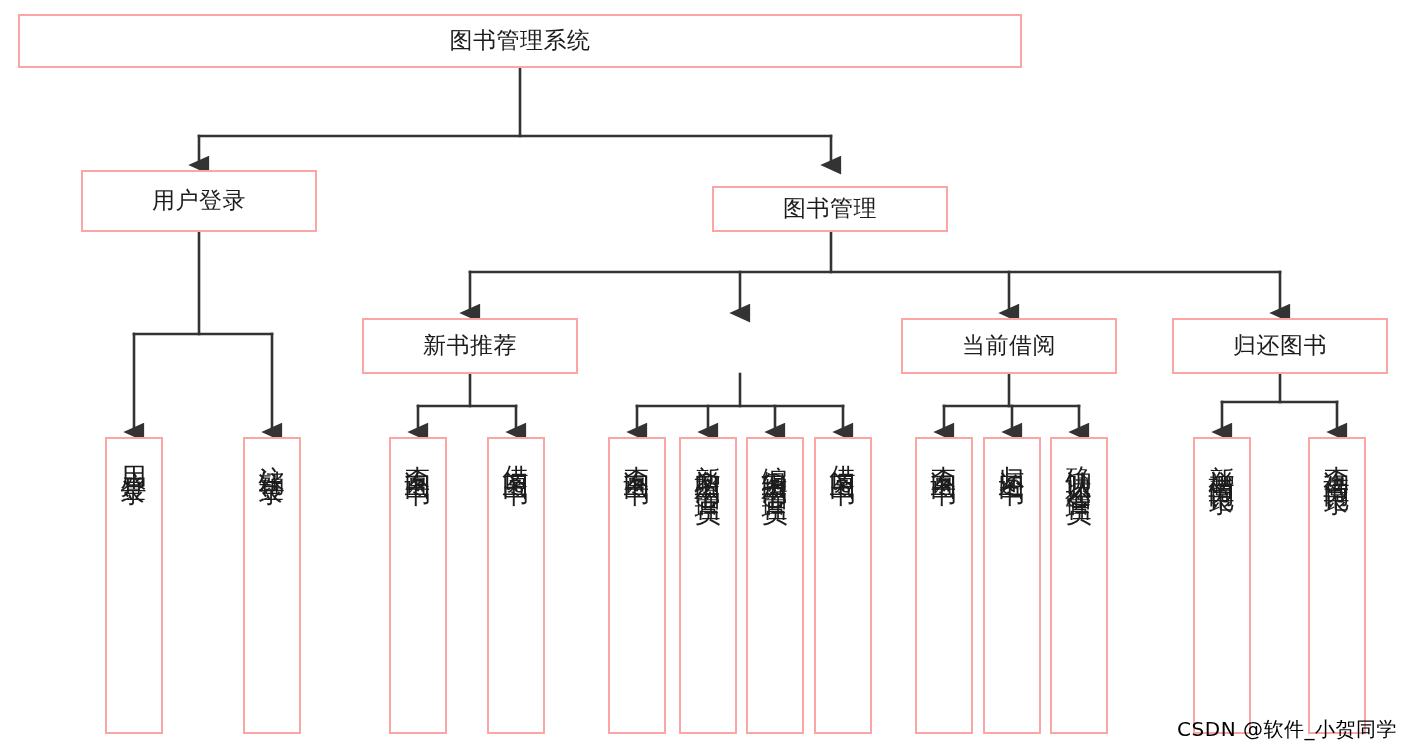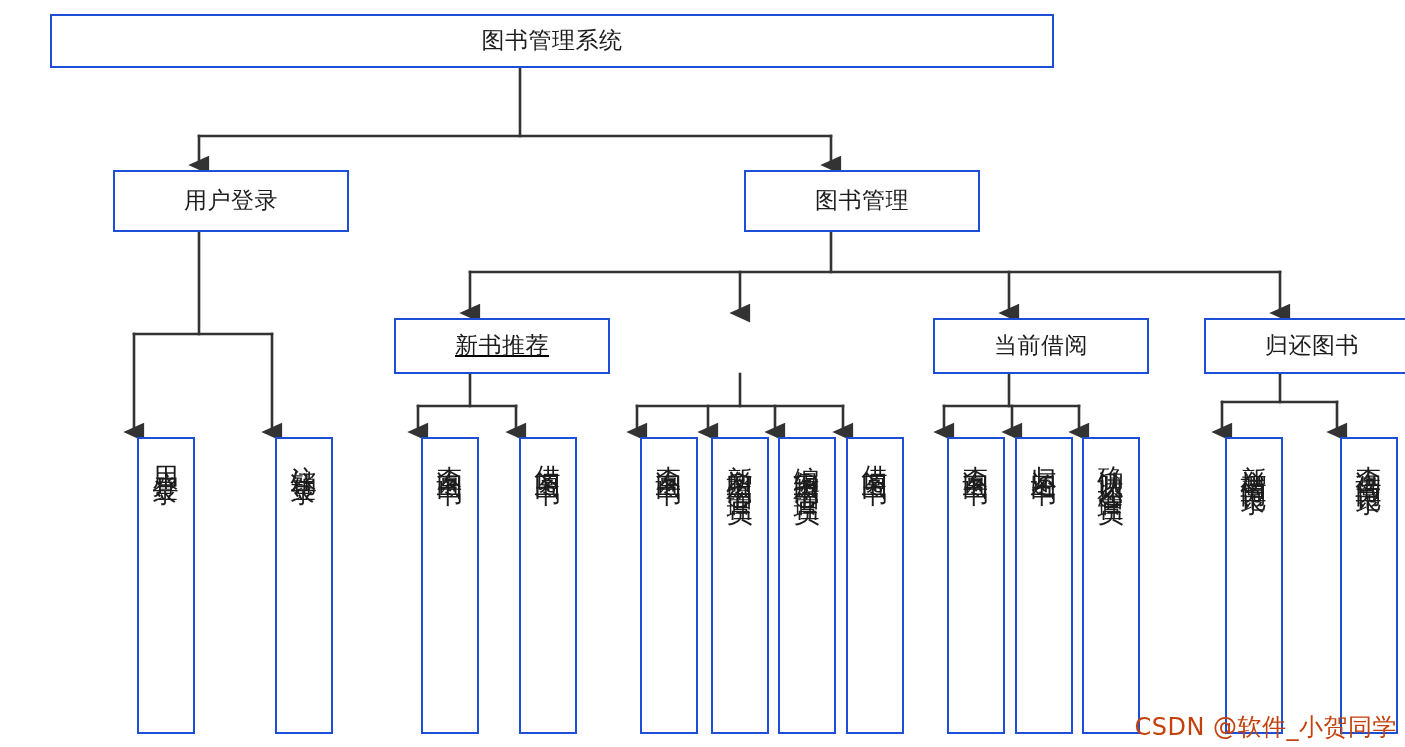--- a/index.html
+++ b/index.html
@@ -24,26 +24,25 @@
     left: 0;
     top: 0;
     width: 1405px;
     height: 747px;
     pointer-events: none;
   }
   .node {
     position: absolute;
     box-sizing: border-box;
     background: #ffffff;
-    border: 2px solid #1d4ed8;
+    border: 2px solid #fca5a5;
     display: flex;
     align-items: center;
     justify-content: center;
     overflow: hidden;
-    margin-left: 32px;
   }
   .node-label {
     color: #1c1c1c;
     line-height: 1.18;
     letter-spacing: 0.5px;
     white-space: nowrap;
     text-align: center;
   }
   .horiz .node-label {
     font-size: 23px;
@@ -57,22 +56,22 @@
     writing-mode: vertical-rl;
     text-orientation: upright;
     font-size: 26px;
     letter-spacing: 5px;
     line-height: 1;
   }
   .watermark {
     position: absolute;
     right: 8px;
     bottom: 4px;
-    font-size: 24px;
-    color: #c2410c;
+    font-size: 20px;
+    color: #000000;
     letter-spacing: 0.5px;
     white-space: nowrap;
     font-family: "DejaVu Sans", "Liberation Sans", sans-serif;
     margin-left: 39px;
   }
 </style>
 </head>
 <body>
 
 <div id="diagram-root">
@@ -129,25 +128,25 @@
   </svg>
 
   <div class="node horiz" style="left:18px; top:14px; width:1004px; height:54px;">
     <span class="node-label">图书管理系统</span>
   </div>
 
   <div class="node horiz" style="left:81px; top:170px; width:236px; height:62px;">
     <span class="node-label">用户登录</span>
   </div>
 
-  <div class="node horiz" style="left:712px; top:170px; width:236px; height:62px;">
+  <div class="node horiz" style="left:712px; top:186px; width:236px; height:46px;">
     <span class="node-label">图书管理</span>
   </div>
 
-  <div class="node horiz" style="left:362px; top:318px; width:216px; height:56px;text-decoration:underline;">
+  <div class="node horiz" style="left:362px; top:318px; width:216px; height:56px;">
     <span class="node-label">新书推荐</span>
   </div>
 
 
   <div class="node horiz" style="left:901px; top:318px; width:216px; height:56px;justify-content:center;">
     <span class="node-label">当前借阅</span>
   </div>
 
   <div class="node horiz" style="left:1172px; top:318px; width:216px; height:56px;">
     <span class="node-label">归还图书</span>

